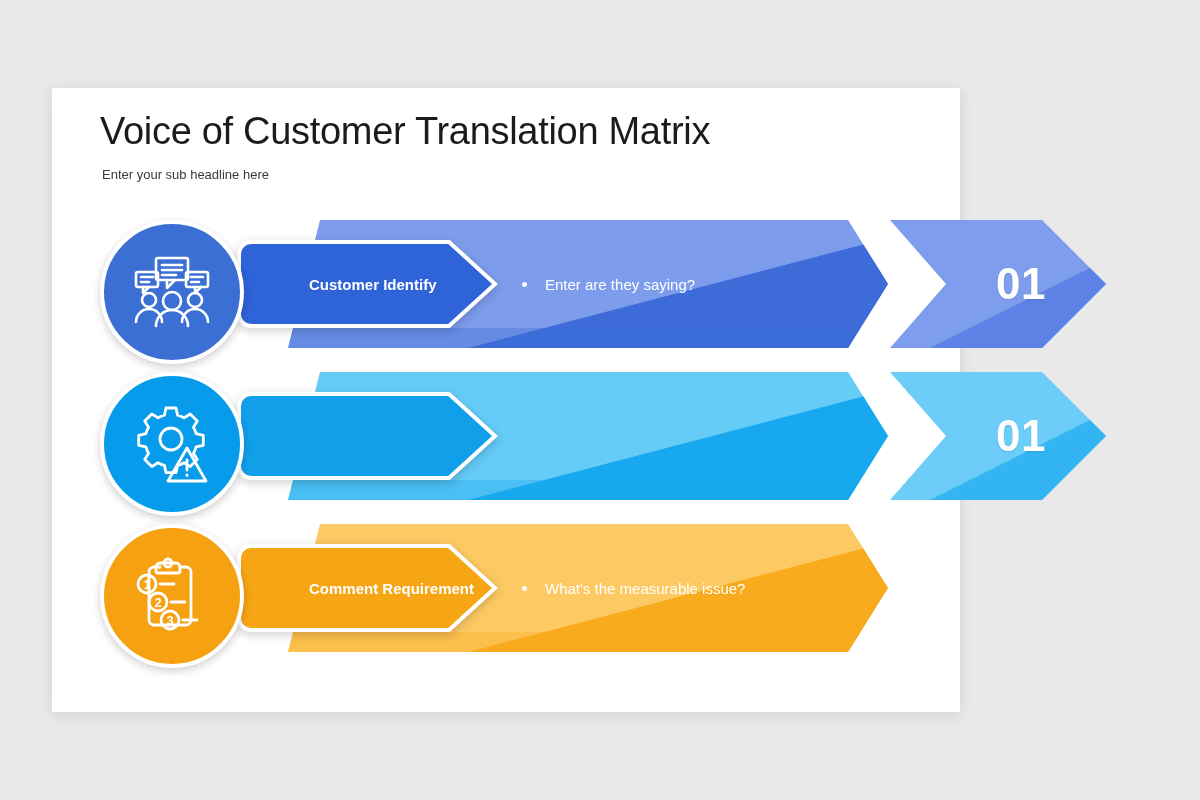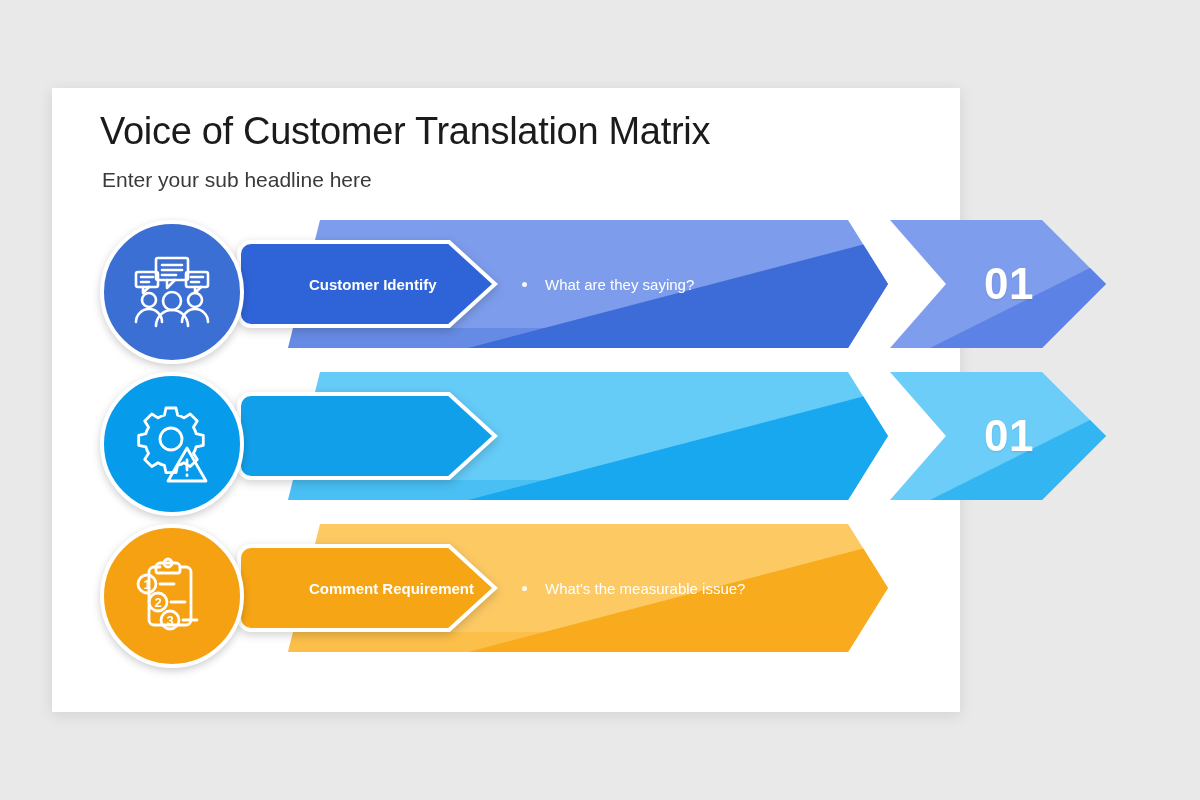--- a/index.html
+++ b/index.html
@@ -33,21 +33,21 @@
   #page-title {
     font-size: 38px;
     font-weight: 400;
     color: #1b1b1b;
     letter-spacing: -0.3px;
     white-space: nowrap;
     margin: 0;
     line-height: 1.15;
   }
   #page-subtitle {
-    font-size: 21px;
+    font-size: 13px;
     font-weight: 400;
     color: #3a3a3a;
     margin: 13px 0 0 2px;
     line-height: 1.2;
   }
 
   .row {
     position: absolute;
     left: 0;
     width: 1096px;
@@ -103,21 +103,21 @@
       0 100%,
       56px 50%
     );
     overflow: hidden;
   }
   .num-arrow-base { position: absolute; inset: 0; }
   .num-arrow-facet { position: absolute; inset: 0; }
   .num-arrow-facet svg { display: block; width: 100%; height: 100%; }
   .num-text {
     position: absolute;
-    left: 0;
+    left: 12px;
     top: 0;
     width: 216px;
     height: 128px;
     display: flex;
     align-items: center;
     justify-content: center;
     padding-left: 22px;
     box-sizing: border-box;
     font-size: 44px;
     font-weight: 700;
@@ -211,21 +211,21 @@
       <div class="banner-facet">
         <svg viewBox="0 0 600 128" preserveAspectRatio="none">
           <polygon points="600,18 600,128 180,128" fill="#3d6cd8"></polygon>
           <polygon points="0,108 600,108 600,128 0,128" opacity="0.35" fill="#3d6cd8"></polygon>
         </svg>
       </div>
     </div>
 
     <div class="bullet-wrap">
       <span class="bullet-dot"></span>
-      <span class="bullet-text">What are they saying?</span>
+      <span class="bullet-text">Enter are they saying?</span>
     </div>
 
     <div class="num-arrow">
       <div class="num-arrow-base" style="background: rgb(126, 157, 236);"></div>
       <div class="num-arrow-facet">
         <svg viewBox="0 0 216 128" preserveAspectRatio="none">
           <polygon points="216,40 216,128 40,128" fill="#5b82e4"></polygon>
         </svg>
       </div>
       <div class="num-text">01</div>

